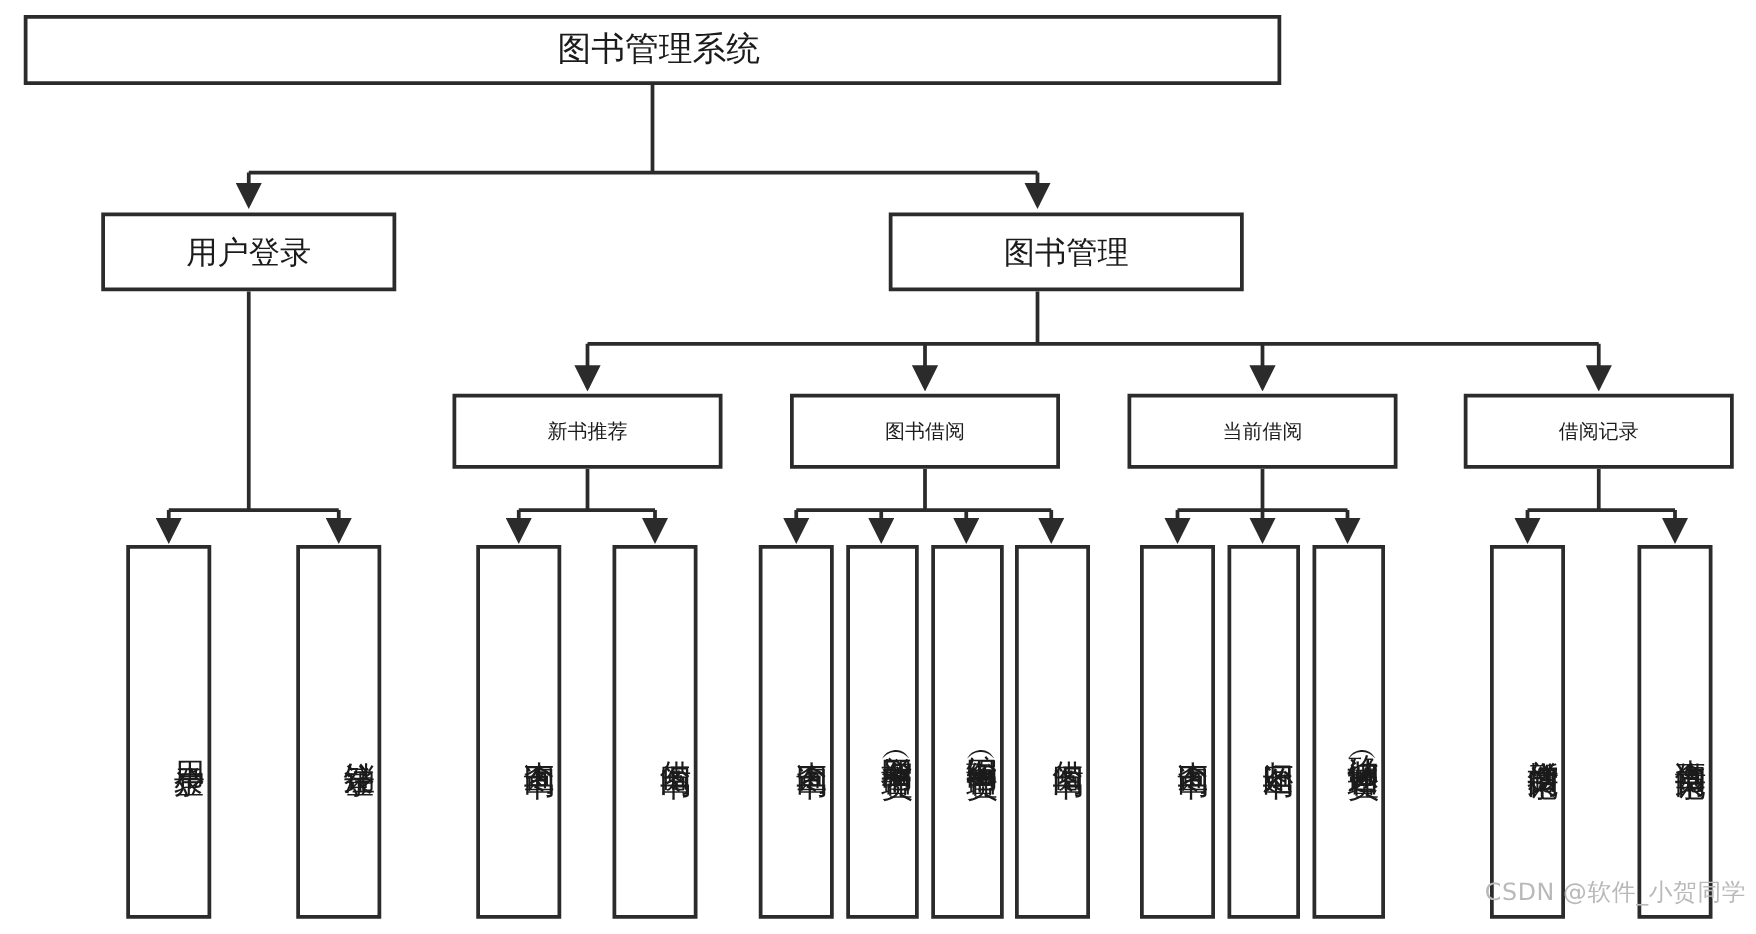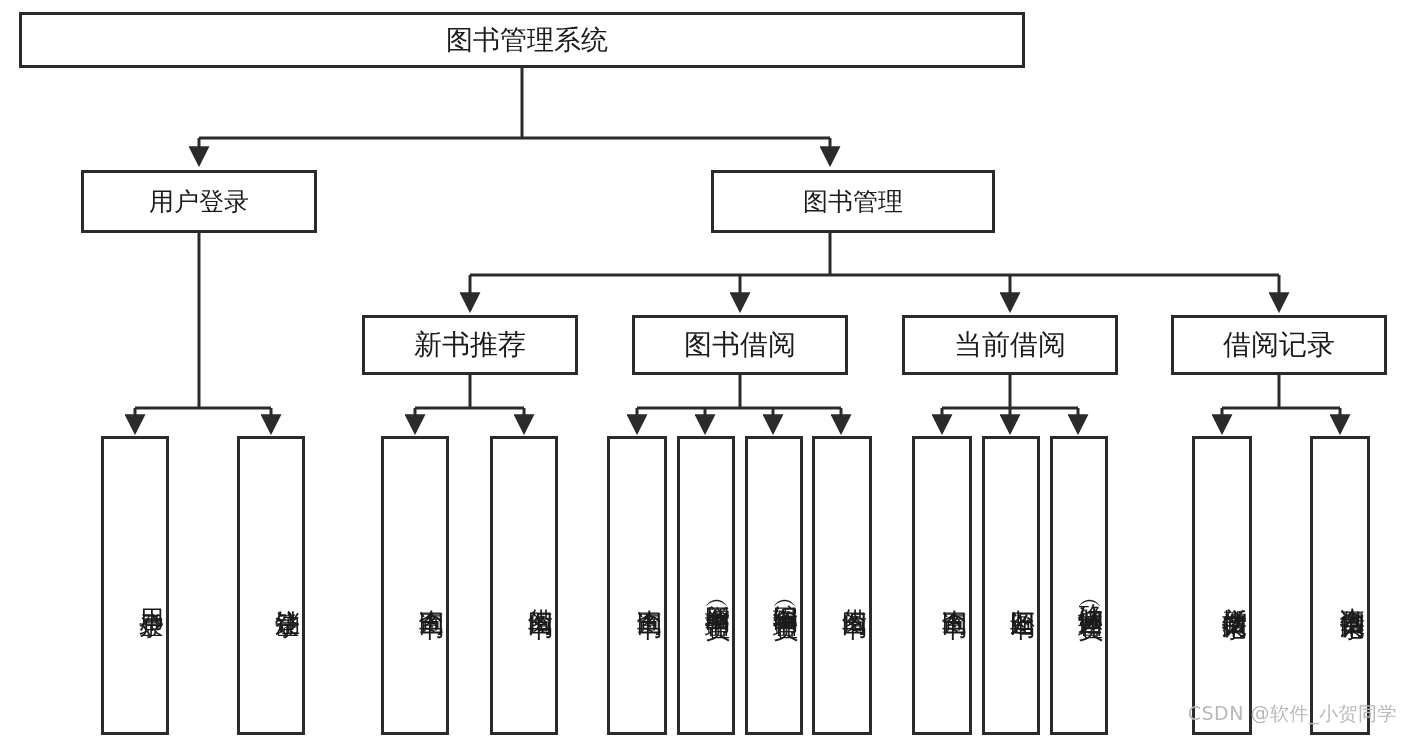--- a/index.html
+++ b/index.html
@@ -41,21 +41,21 @@
     z-index: 2;
   }
   .node.root {
     font-size: 27px;
     border-width: 3px;
   }
   .node.lvl2 {
     font-size: 25px;
   }
   .node.lvl3 {
-    font-size: 28px;
+    font-size: 16px;
   }
   .node.leaf {
     font-size: 25px;
     writing-mode: vertical-rl;
     text-orientation: upright;
     align-items: flex-start;
     justify-content: center;
     padding-top: 14px;
     letter-spacing: 2px;
     border-width: 3px;

